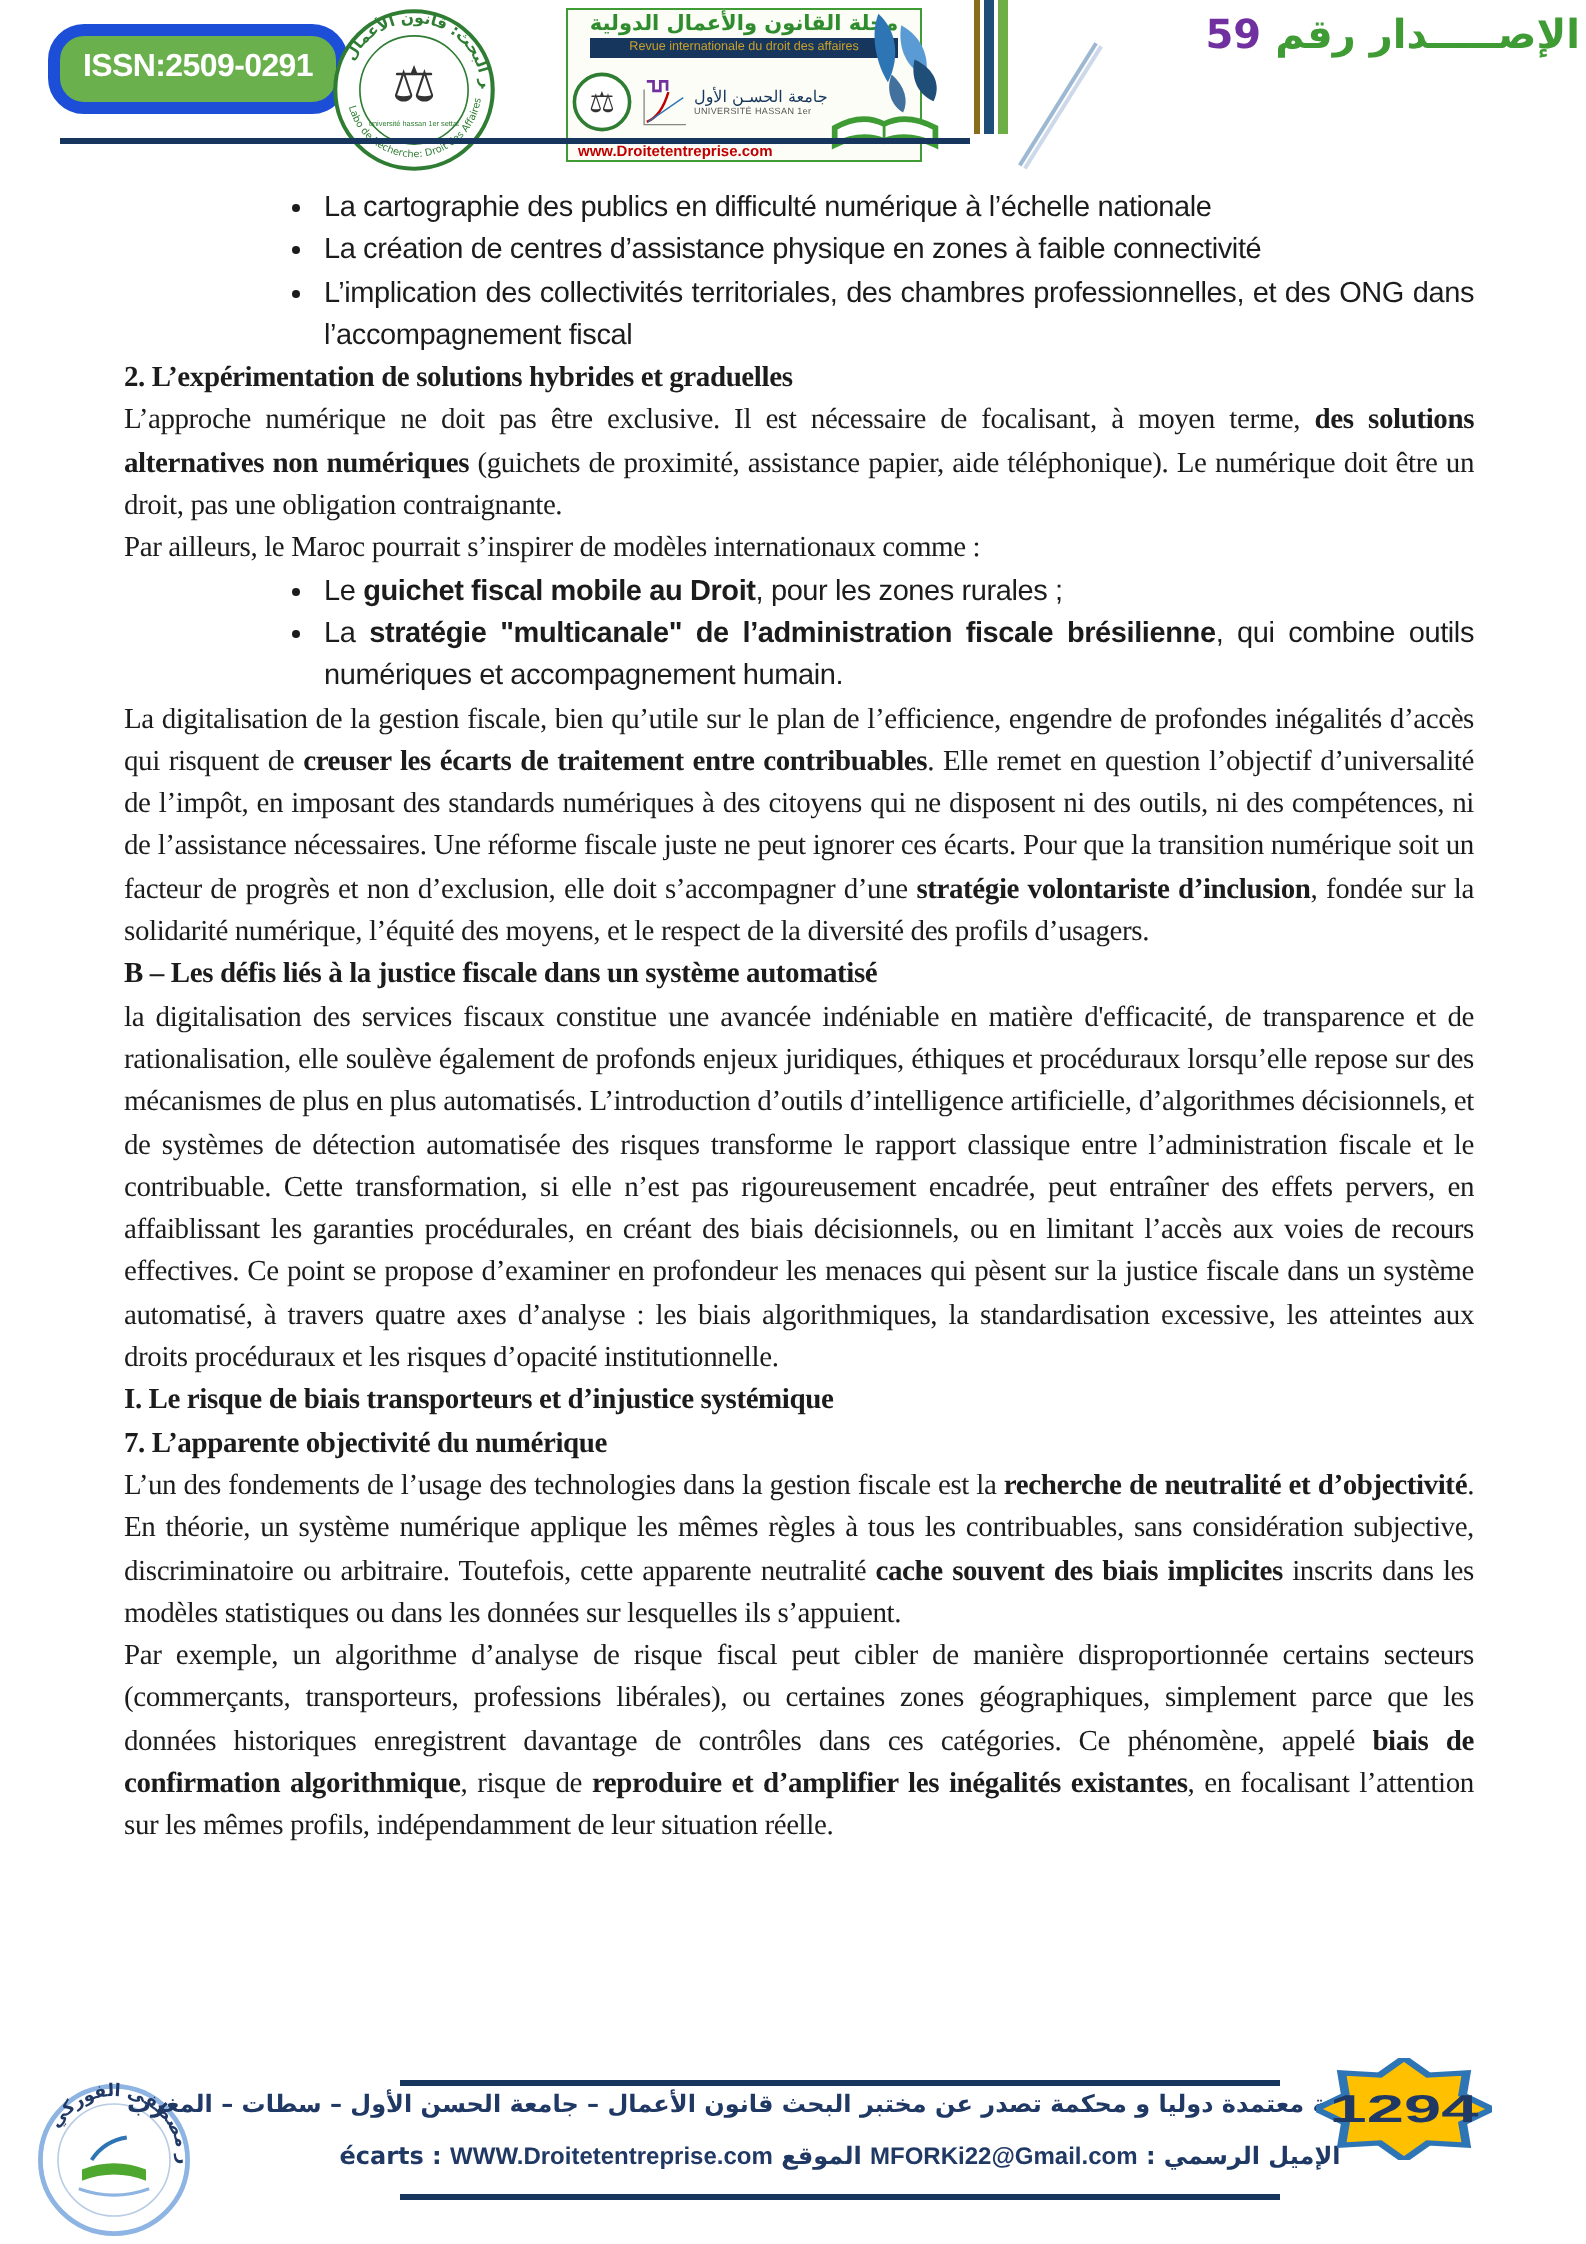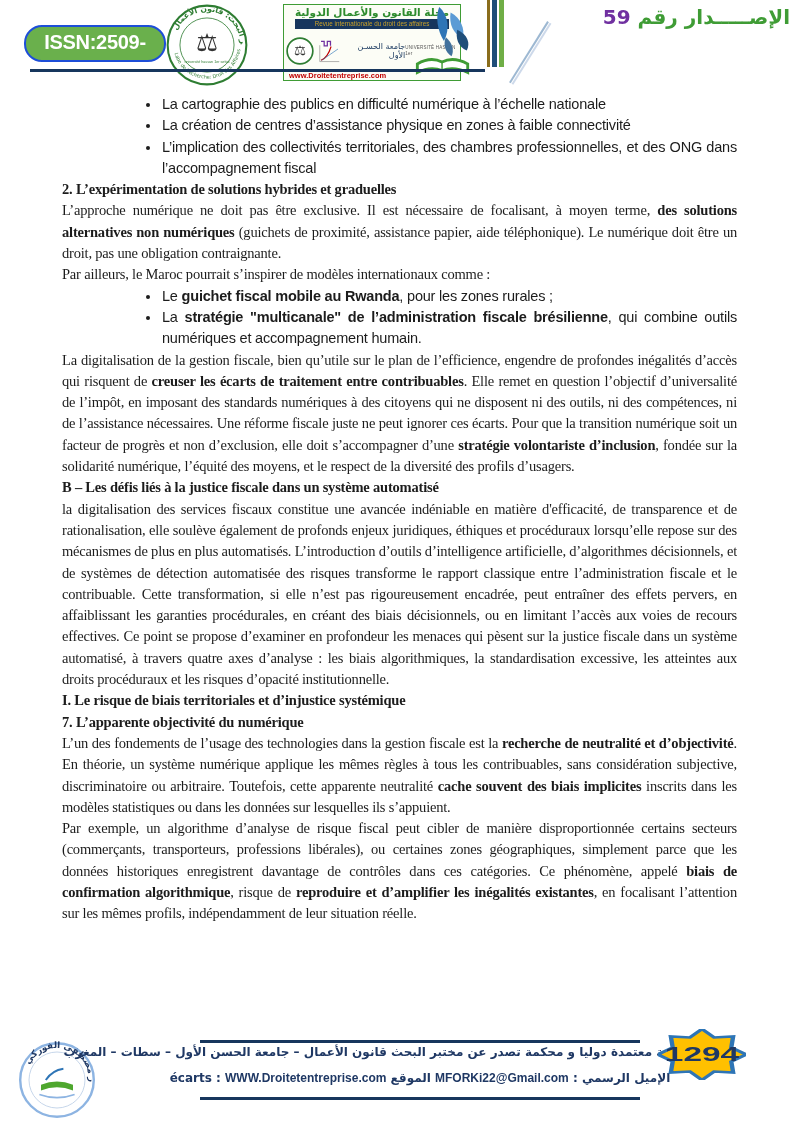--- a/index.html
+++ b/index.html
@@ -1,32 +1,32 @@
 <!DOCTYPE html>
 <html><head>
 <meta charset="utf-8">
 <style>
   html,body{margin:0;padding:0;background:#fff;}
   .page{position:relative;width:793px;height:1122px;background:#ffffff;overflow:hidden;
         font-family:"Liberation Sans",sans-serif;color:#1c1c1c;}
 
   
-  .issn-pill{position:absolute;left:24px;top:25px;width:138px;height:33px;background:#6ab04c;
-             border:2px solid #1d4ed8;border-radius:18px;color:#fff;font-weight:bold;
-             font-size:20px;line-height:31px;text-align:center;letter-spacing:-.3px;}
+  .issn-pill{position:absolute;left:24px;top:12px;width:138px;height:33px;background:#6ab04c;
+             border:6px solid #1d4ed8;border-radius:18px;color:#fff;font-weight:bold;
+             font-size:16px;line-height:31px;text-align:center;letter-spacing:-.3px;}
   .lab-seal{position:absolute;left:166px;top:4px;width:82px;height:82px;}
   .journal-box{position:absolute;left:283px;top:4px;width:178px;height:77px;
                border:1.5px solid #3f9c35;background:#fcfdf6;box-sizing:border-box;}
   .jb-title{font-family:"DejaVu Sans",sans-serif;direction:rtl;color:#2e8b2e;font-weight:bold;
             font-size:10.5px;line-height:13px;text-align:center;padding-top:1px;
             text-shadow:0 0 1px #e8f5e0;}
   .jb-band{background:#17365d;color:#c8a02a;font-size:6.3px;line-height:10px;height:10px;
            text-align:center;width:88%;margin:0 auto;white-space:nowrap;overflow:hidden;}
   .jb-row{display:flex;align-items:center;gap:2px;height:40px;padding:2px 0 0 2px;}
-  .jb-univ{display:flex;flex-direction:row;align-items:center;}
+  .jb-univ{display:flex;flex-direction:column;}
   .jb-univ-ar{font-family:"DejaVu Sans",sans-serif;direction:rtl;color:#17365d;font-size:8px;line-height:9px;}
   .jb-univ-fr{color:#555;font-size:4.5px;line-height:6px;letter-spacing:.2px;}
   .jb-site{color:#c00000;font-weight:bold;font-size:7.5px;line-height:9px;padding-left:5px;}
   .book-leaves{position:absolute;left:128px;top:0px;width:62px;height:76px;}
   .divider-bars{position:absolute;left:487px;top:0;height:67px;display:flex;}
   .divider-bars i{display:block;height:100%;}
   .bar-olive{width:3px;background:#8a6d1c;margin-right:2px;}
   .bar-navy{width:5px;background:#1f4e79;margin-right:2px;}
   .bar-green{width:5px;background:#6fae46;}
   .issue-block{position:absolute;left:502px;top:2px;width:288px;height:72px;}
@@ -140,27 +140,27 @@
   <main id="doc-body">
       <ul>
         <li><span>La cartographie des publics en difficulté numérique à l’échelle nationale</span></li>
         <li><span>La création de centres d’assistance physique en zones à faible connectivité</span></li>
         <li><span>L’implication des collectivités territoriales, des chambres professionnelles, et des ONG dans l’accompagnement fiscal</span></li>
       </ul>
       <p class="heading"><span>2. L’expérimentation de solutions hybrides et graduelles</span></p>
       <p class="para"><span>L’approche numérique ne doit pas être exclusive. Il est nécessaire de focalisant, à moyen terme, </span><span class="b">des solutions alternatives non numériques</span><span> (guichets de proximité, assistance papier, aide téléphonique). Le numérique doit être un droit, pas une obligation contraignante.</span></p>
       <p class="para"><span>Par ailleurs, le Maroc pourrait s’inspirer de modèles internationaux comme :</span></p>
       <ul>
-        <li><span>Le </span><span class="b">guichet fiscal mobile au Rwanda</span><span>, pour les zones rurales ;</span></li>
+        <li><span>Le </span><span class="b">guichet fiscal mobile au Droit</span><span>, pour les zones rurales ;</span></li>
         <li><span>La </span><span class="b">stratégie "multicanale" de l’administration fiscale brésilienne</span><span>, qui combine outils numériques et accompagnement humain.</span></li>
       </ul>
       <p class="para"><span>La digitalisation de la gestion fiscale, bien qu’utile sur le plan de l’efficience, engendre de profondes inégalités d’accès qui risquent de </span><span class="b">creuser les écarts de traitement entre contribuables</span><span>. Elle remet en question l’objectif d’universalité de l’impôt, en imposant des standards numériques à des citoyens qui ne disposent ni des outils, ni des compétences, ni de l’assistance nécessaires. Une réforme fiscale juste ne peut ignorer ces écarts. Pour que la transition numérique soit un facteur de progrès et non d’exclusion, elle doit s’accompagner d’une </span><span class="b">stratégie volontariste d’inclusion</span><span>, fondée sur la solidarité numérique, l’équité des moyens, et le respect de la diversité des profils d’usagers.</span></p>
       <p class="heading"><span>B – Les défis liés à la justice fiscale dans un système automatisé</span></p>
       <p class="para"><span>la digitalisation des services fiscaux constitue une avancée indéniable en matière d'efficacité, de transparence et de rationalisation, elle soulève également de profonds enjeux juridiques, éthiques et procéduraux lorsqu’elle repose sur des mécanismes de plus en plus automatisés. L’introduction d’outils d’intelligence artificielle, d’algorithmes décisionnels, et de systèmes de détection automatisée des risques transforme le rapport classique entre l’administration fiscale et le contribuable. Cette transformation, si elle n’est pas rigoureusement encadrée, peut entraîner des effets pervers, en affaiblissant les garanties procédurales, en créant des biais décisionnels, ou en limitant l’accès aux voies de recours effectives. Ce point se propose d’examiner en profondeur les menaces qui pèsent sur la justice fiscale dans un système automatisé, à travers quatre axes d’analyse : les biais algorithmiques, la standardisation excessive, les atteintes aux droits procéduraux et les risques d’opacité institutionnelle.</span></p>
-      <p class="heading"><span>I. Le risque de biais territoriales et d’injustice systémique</span></p>
+      <p class="heading"><span>I. Le risque de biais transporteurs et d’injustice systémique</span></p>
       <p class="heading"><span>7. L’apparente objectivité du numérique</span></p>
       <p class="para"><span>L’un des fondements de l’usage des technologies dans la gestion fiscale est la </span><span class="b">recherche de neutralité et d’objectivité</span><span>. En théorie, un système numérique applique les mêmes règles à tous les contribuables, sans considération subjective, discriminatoire ou arbitraire. Toutefois, cette apparente neutralité </span><span class="b">cache souvent des biais implicites</span><span> inscrits dans les modèles statistiques ou dans les données sur lesquelles ils s’appuient.</span></p>
       <p class="para"><span>Par exemple, un algorithme d’analyse de risque fiscal peut cibler de manière disproportionnée certains secteurs (commerçants, transporteurs, professions libérales), ou certaines zones géographiques, simplement parce que les données historiques enregistrent davantage de contrôles dans ces catégories. Ce phénomène, appelé </span><span class="b">biais de confirmation algorithmique</span><span>, risque de </span><span class="b">reproduire et d’amplifier les inégalités existantes</span><span>, en focalisant l’attention sur les mêmes profils, indépendamment de leur situation réelle.</span></p>
     </main>
 
   <footer>
     <svg class="author-seal" viewBox="0 0 100 100">
       <circle cx="50" cy="50" r="46" fill="#ffffff" stroke="#8db4e2" stroke-width="3"></circle>
       <circle cx="50" cy="50" r="35" fill="none" stroke="#b8cce4" stroke-width="1"></circle>
       <defs>

